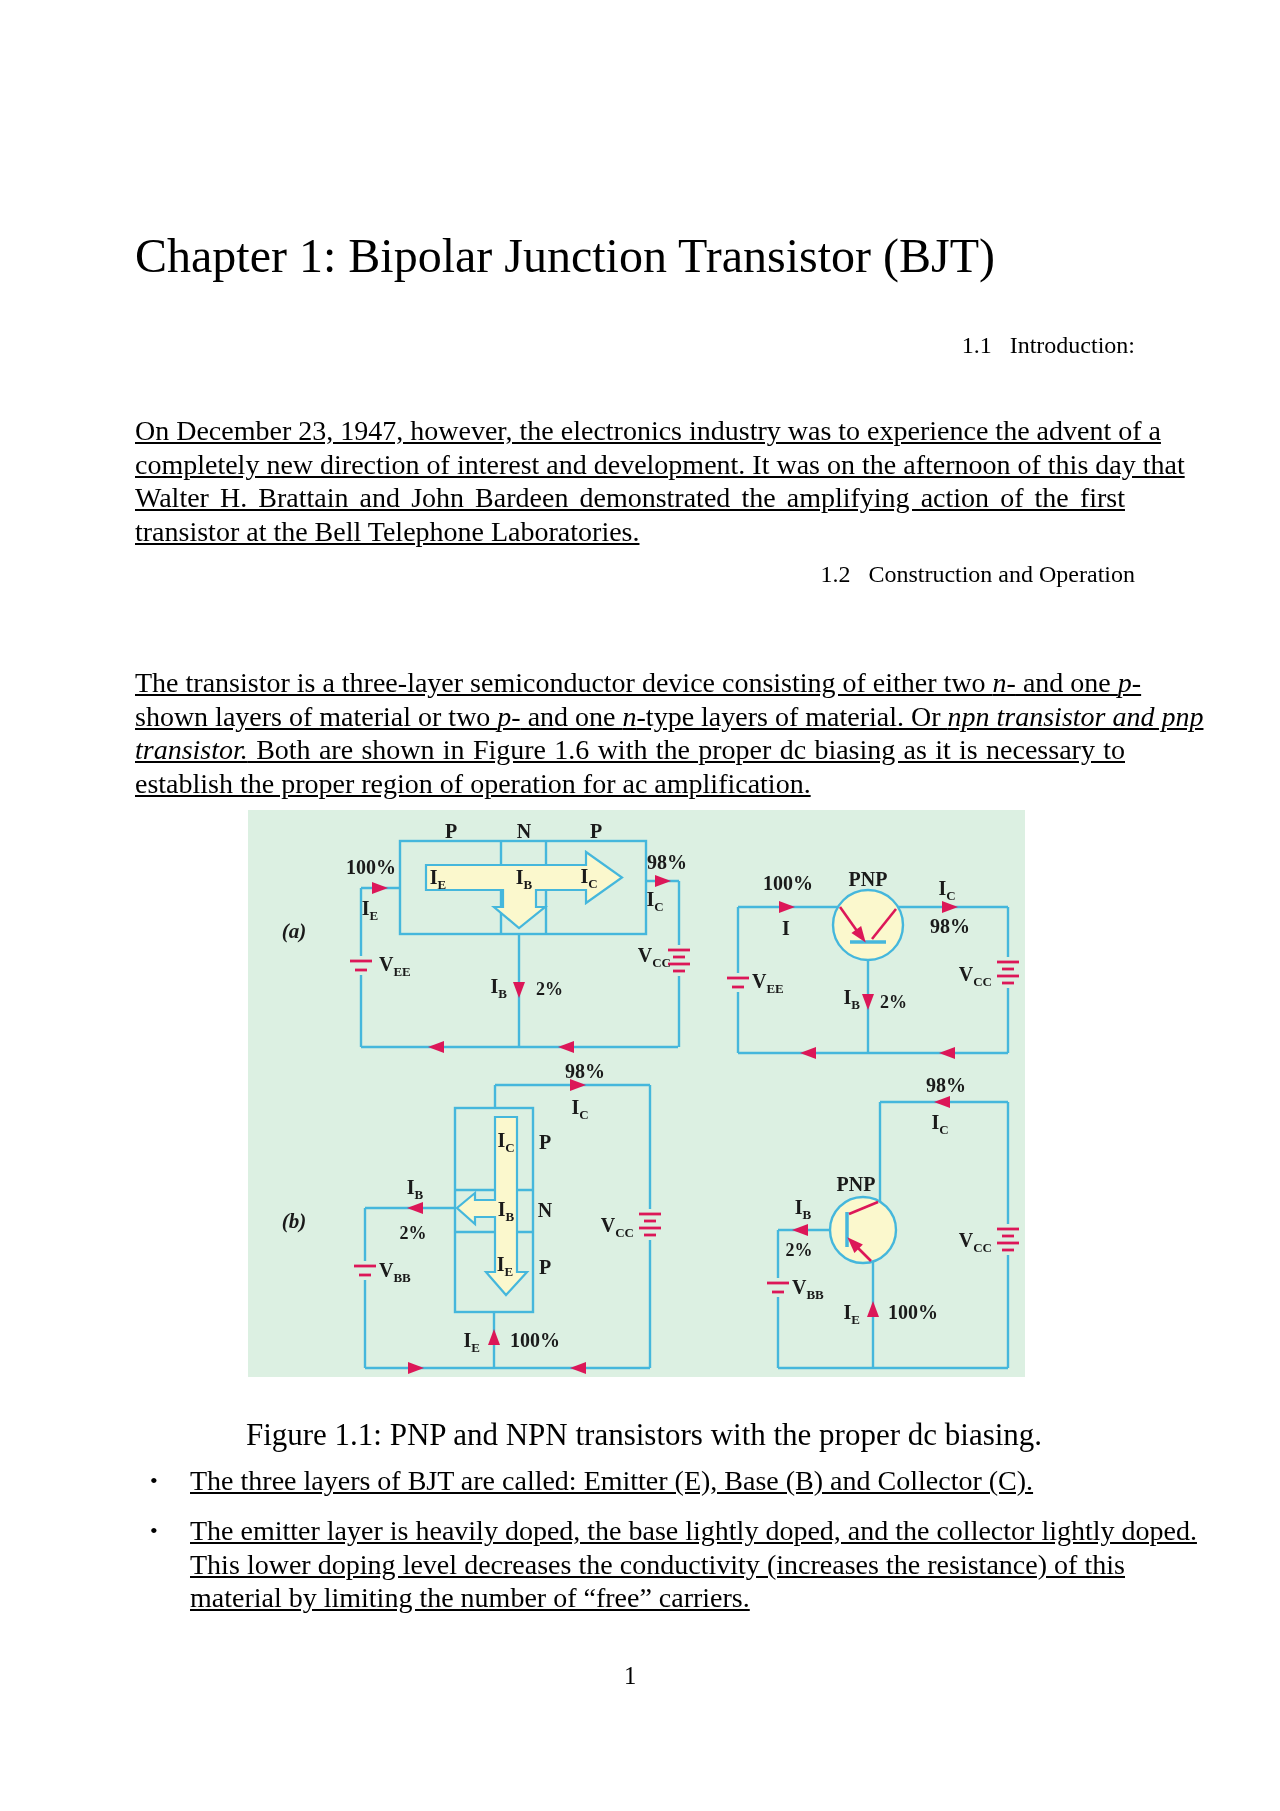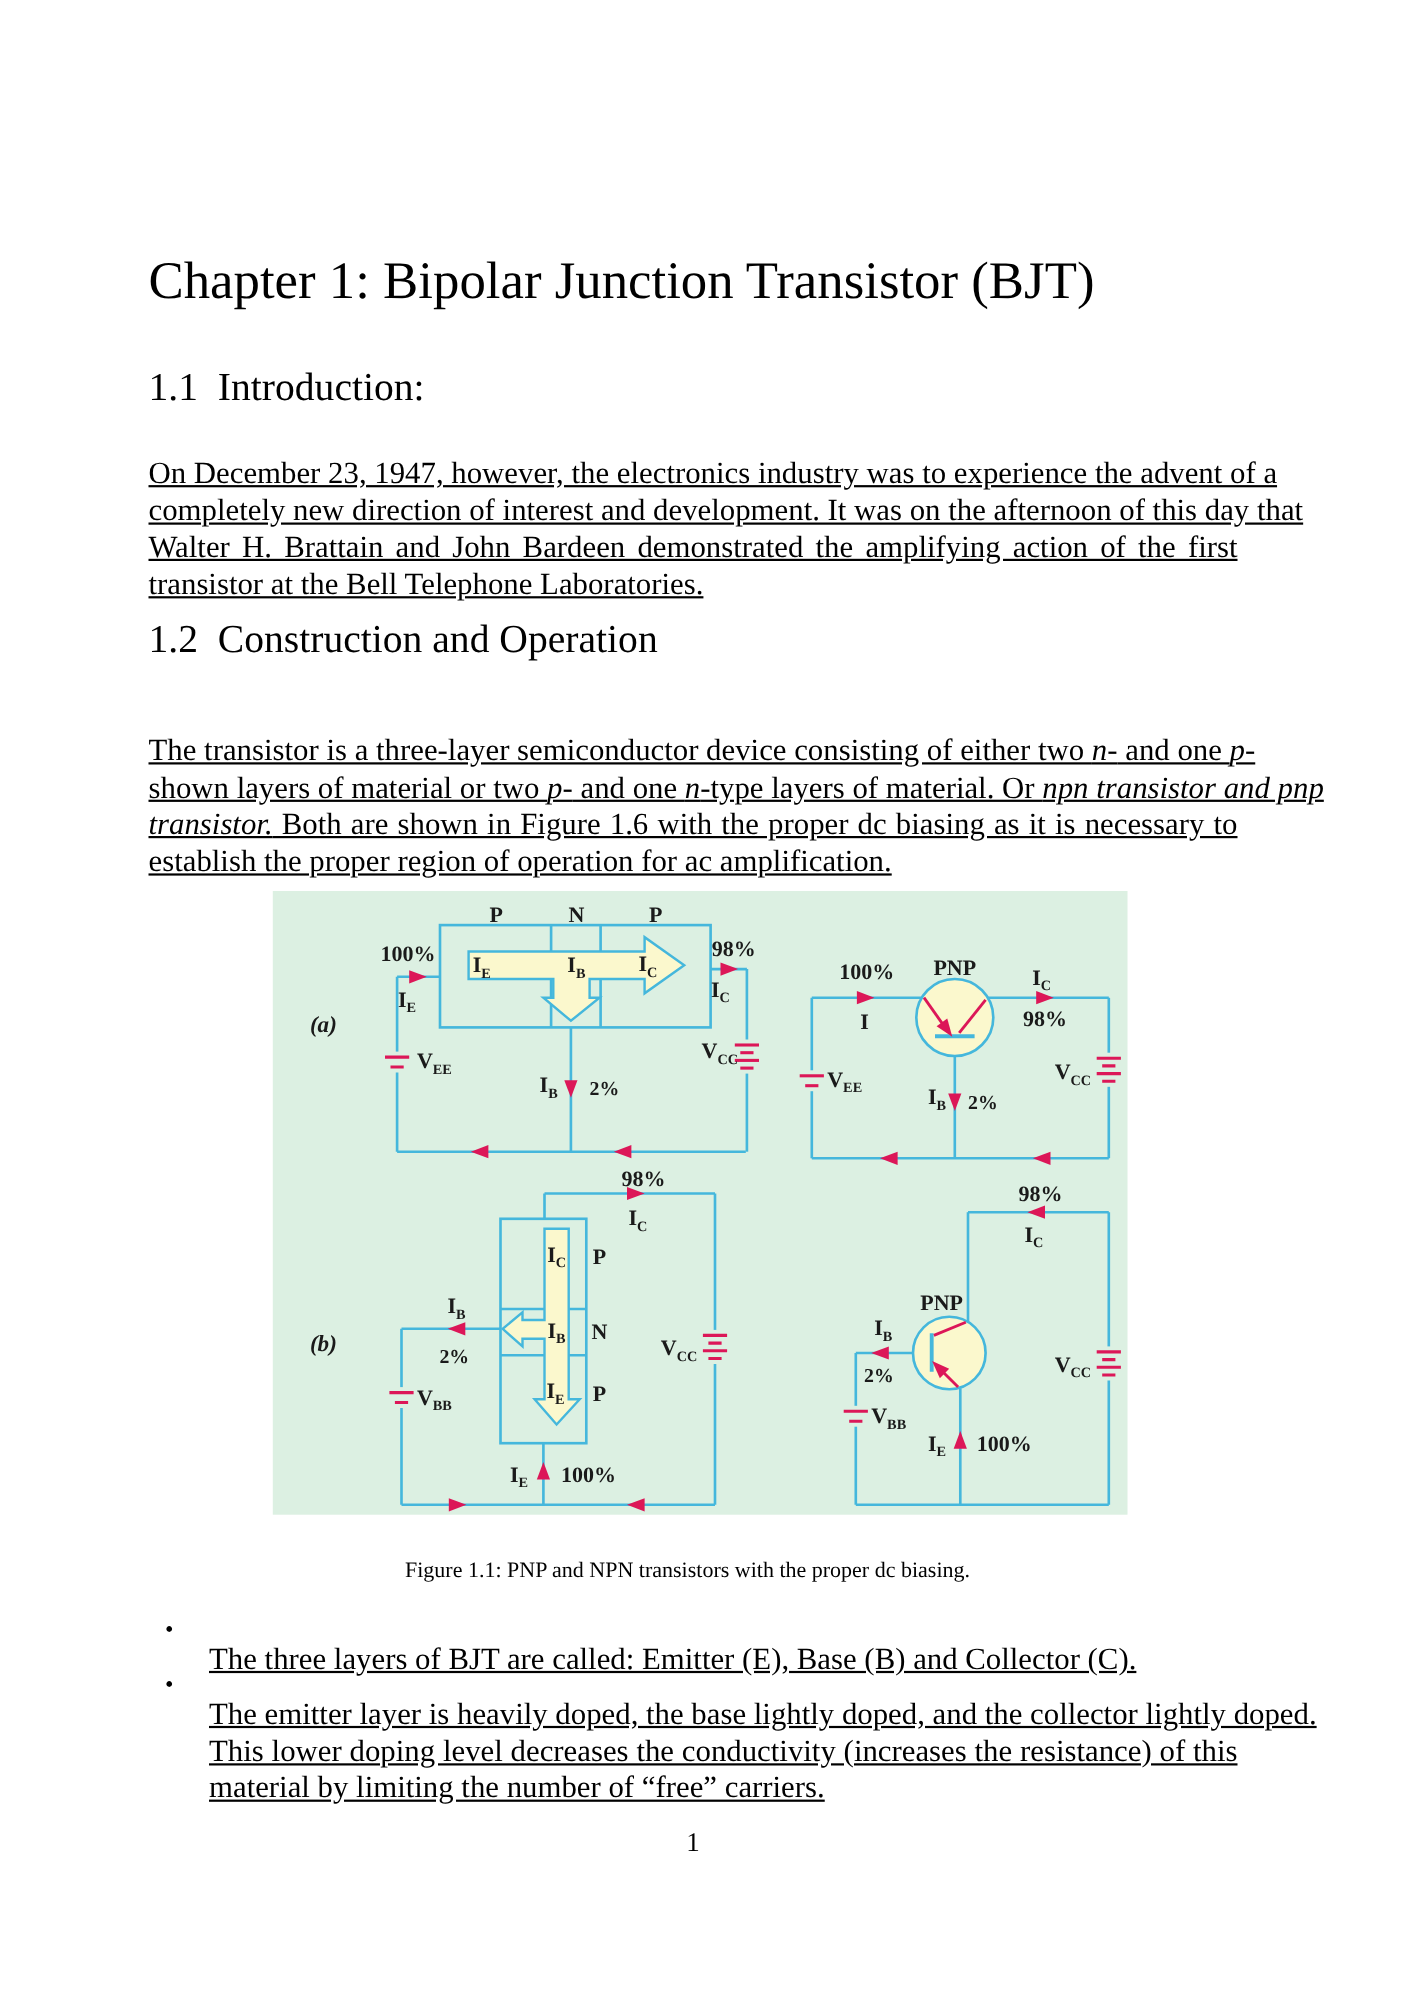--- a/index.html
+++ b/index.html
@@ -1,27 +1,27 @@
 <!DOCTYPE html>
 <html><head>
 <meta charset="utf-8">
 <style>
   html,body{margin:0;padding:0;}
   body{width:1280px;height:1811px;position:relative;background:#ffffff;
        font-family:"Liberation Serif","DejaVu Serif",serif;color:#000;}
   .abs{position:absolute;}
   .title{left:135px;top:215px;width:1060px;font-size:48px;line-height:1.2;margin-top:12px;}
-  .h2{left:135px;width:1000px;font-size:36px;line-height:1.2;}
+  .h2{left:135px;width:1000px;font-size:24px;line-height:1.2;text-align:right;}
   .h2 .num{margin-right:18px;}
   .bodyline{left:135px;width:990px;font-size:28px;line-height:33.5px;height:33.5px;
             white-space:nowrap;text-decoration:underline;}
   .just{text-align:justify;text-align-last:justify;}
-  .caption{left:130px;top:1417px;width:990px;font-size:20px;text-align:center;}
+  .caption{left:149px;top:1417px;width:990px;font-size:31px;text-align:center;}
   .bullet-dot{font-size:22px;}
-  .btext{left:190px;width:935px;margin-top:28px;}
+  .btext{left:190px;width:935px;}
   .pagenum{left:135px;top:1662px;width:990px;font-size:24.5px;text-align:center;}
   .figure{left:248px;top:810px;width:777px;height:567px;}
   .figure svg{display:block;}
   i,.it{font-style:italic;}
 </style>
 </head>
 <body>
 
 <div class="abs title">Chapter 1: Bipolar Junction Transistor (BJT)</div>
 

